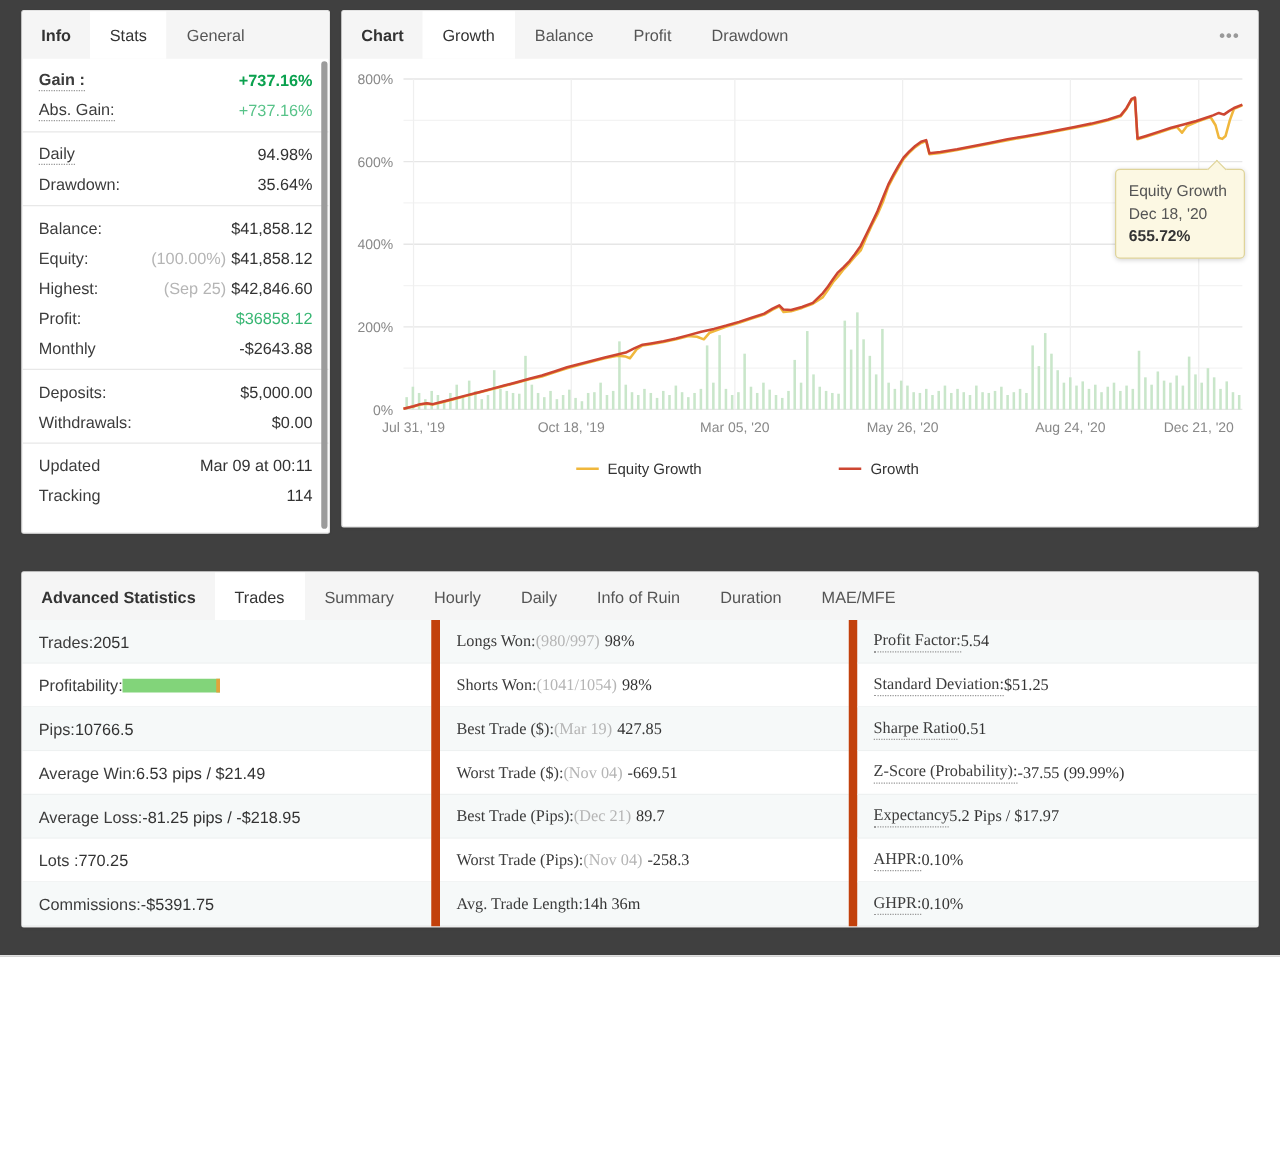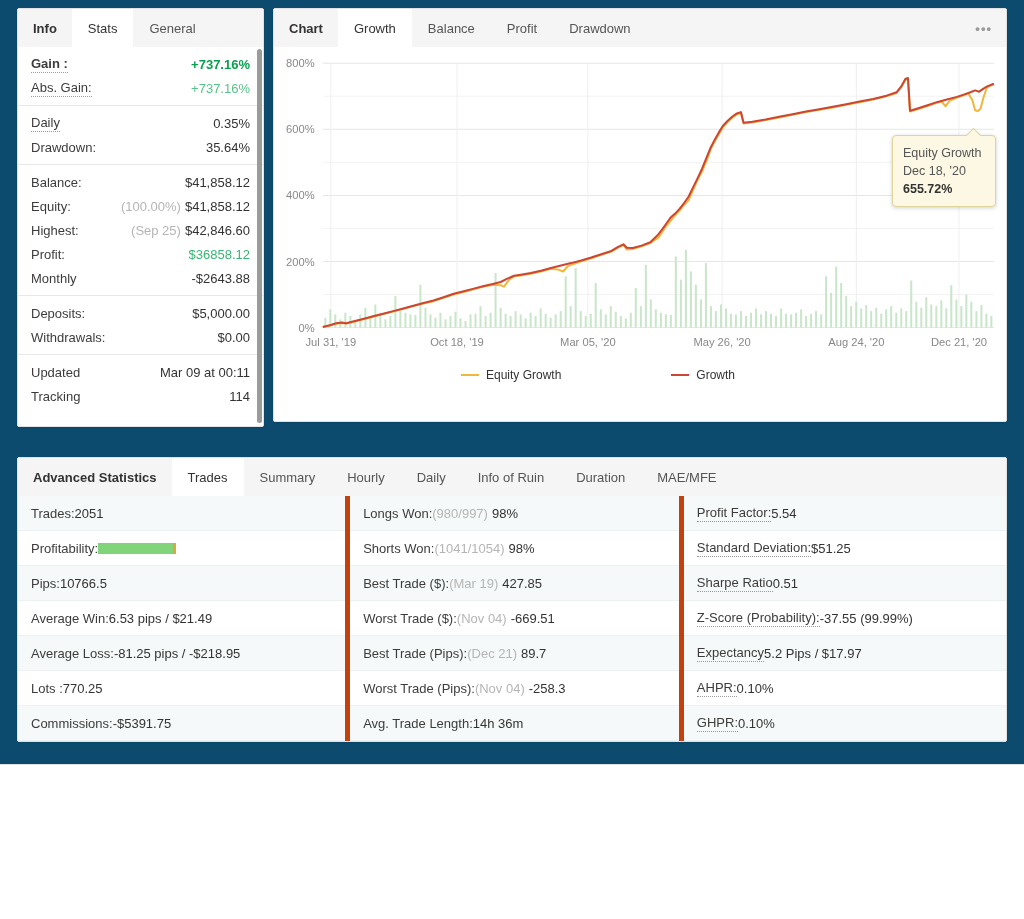--- a/index.html
+++ b/index.html
@@ -2,21 +2,21 @@
 <html><head>
 <meta charset="utf-8">
 <style>
   * { box-sizing: border-box; margin: 0; padding: 0; }
   body {
     width: 1024px; height: 919px; overflow: hidden;
     background: #ffffff;
     font-family: "Liberation Sans", sans-serif;
     font-size: 13px; color: #333;
   }
-  .gray-wrap { background: #0c4a6e; padding: 8px 17px 22px 17px; border-bottom: 1px solid #e0e0e0; }
+  .gray-wrap { background: #404040; padding: 8px 17px 22px 17px; border-bottom: 1px solid #e0e0e0; }
   .top-section { display: flex; gap: 9px; }
 
   .card {
     background: #fff; border: 1px solid #e2e2e2; border-radius: 2px;
     box-shadow: 0 1px 2px rgba(0,0,0,0.06);
   }
   .info-card { width: 247px; height: 419px; overflow: hidden; position: relative; flex: none; }
   .chart-card { flex: 1; height: 414px; }
 
   .tab-bar { display: flex; align-items: stretch; height: 38px; background: #f5f5f5; }
@@ -61,21 +61,21 @@
   }
   .tt-value { font-weight: bold; color: #333; }
   .legend { display: flex; justify-content: center; gap: 110px; margin: 6px 0 10px 0;
             font-size: 12px; color: #333; transform: translateX(-40px); }
   .legend-item { display: flex; align-items: center; gap: 7px; cursor: pointer; }
   .swatch { display: inline-block; width: 18px; height: 2px; }
 
   
   .stats-card { margin-top: 30px; }
   .stats-table { display: grid; grid-template-columns: 1fr 1.02fr 1fr; }
-  .stat-col + .stat-col { border-left: 5px solid #c2410c; }
+  .stat-col + .stat-col { border-left: 7px solid #c2410c; font-family: Liberation Serif, serif; }
   .stat-row { display: flex; justify-content: flex-start; align-items: center;
               padding: 0 13px; height: 35px; border-bottom: 1px solid #eef1f1; background: #fff; }
   .stat-row.alt { background: #f6f9f9; }
   .slabel { color: #3c3c3c; }
   .sval { text-align: right; color: #333; }
   .sval .pre { color: #b5b5b5; margin-right: 4px; }
   .pbar { width: 78px; height: 11px; background: #82d47a; position: relative; }
   .pbar::after { content: ''; position: absolute; right: 0; top: 0; bottom: 0; width: 3px; background: #e2a43b; }
 </style>
 </head>
@@ -97,21 +97,21 @@
               <span class="ival g-bold"><span class="mv">+737.16%</span></span>
             </div>
             <div class="info-row">
               <span class="ilabel lu">Abs. Gain:</span>
               <span class="ival g-light"><span class="mv">+737.16%</span></span>
             </div>
           </div>
           <div class="info-group">
             <div class="info-row">
               <span class="ilabel lu">Daily</span>
-              <span class="ival "><span class="mv">0.35%</span></span>
+              <span class="ival "><span class="mv">94.98%</span></span>
             </div>
             <div class="info-row">
               <span class="ilabel">Drawdown:</span>
               <span class="ival "><span class="mv">35.64%</span></span>
             </div>
           </div>
           <div class="info-group">
             <div class="info-row">
               <span class="ilabel">Balance:</span>
               <span class="ival "><span class="mv">$41,858.12</span></span>

